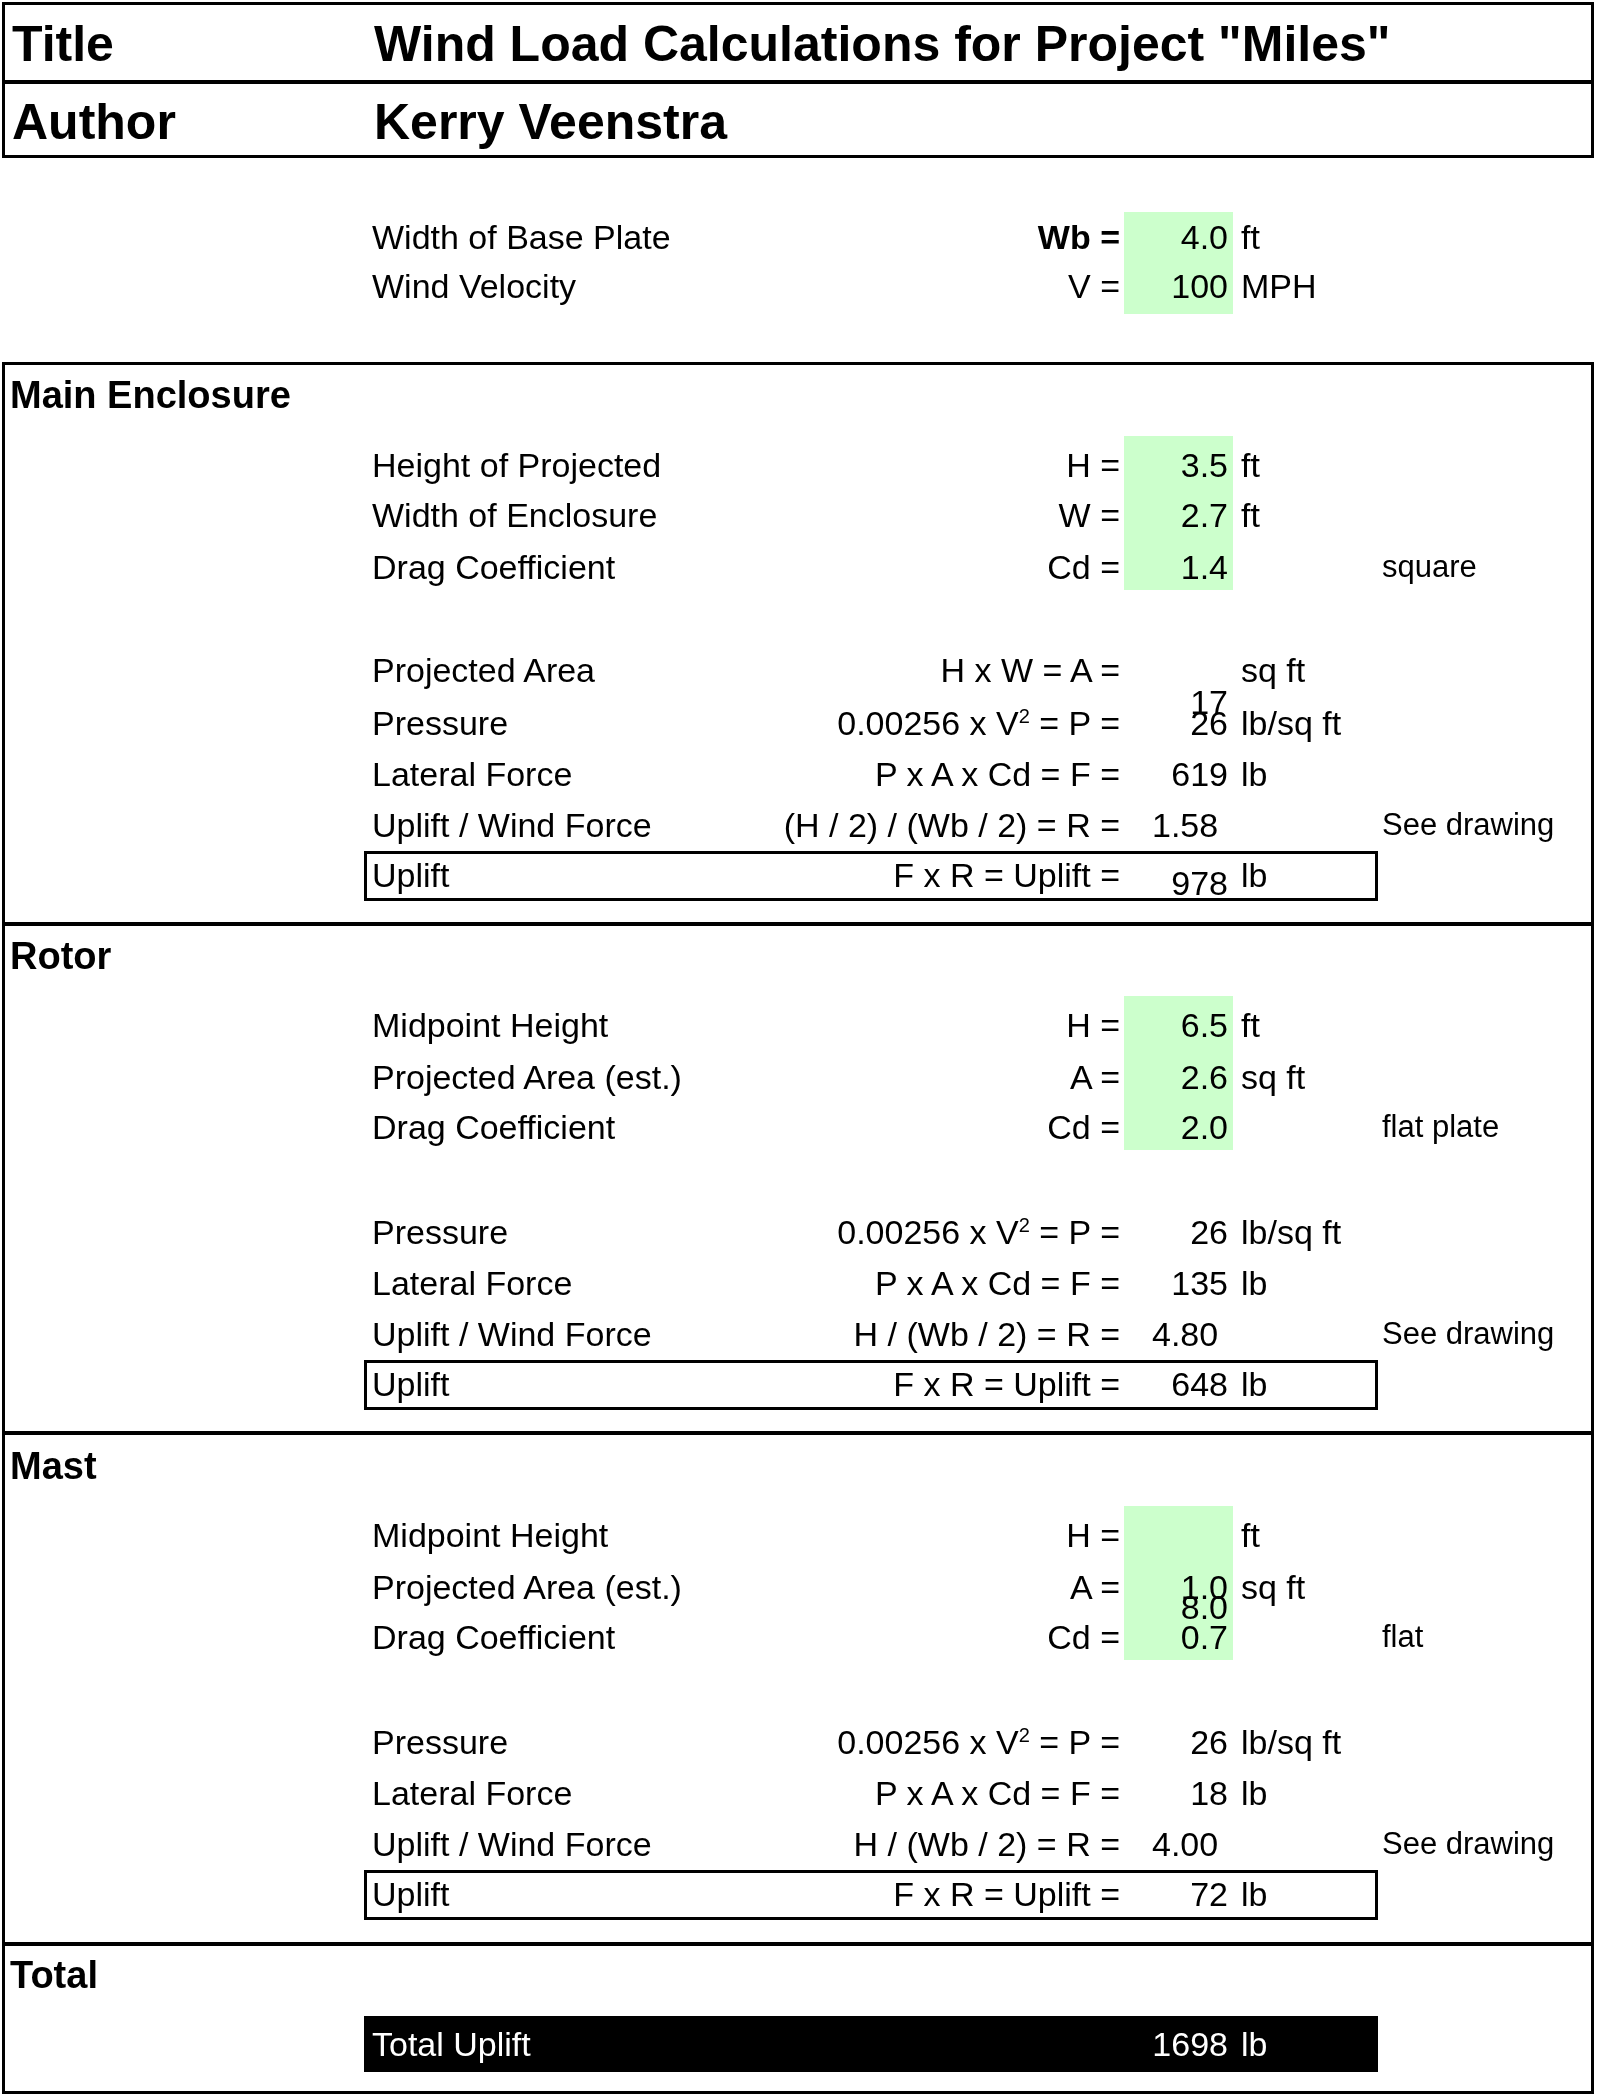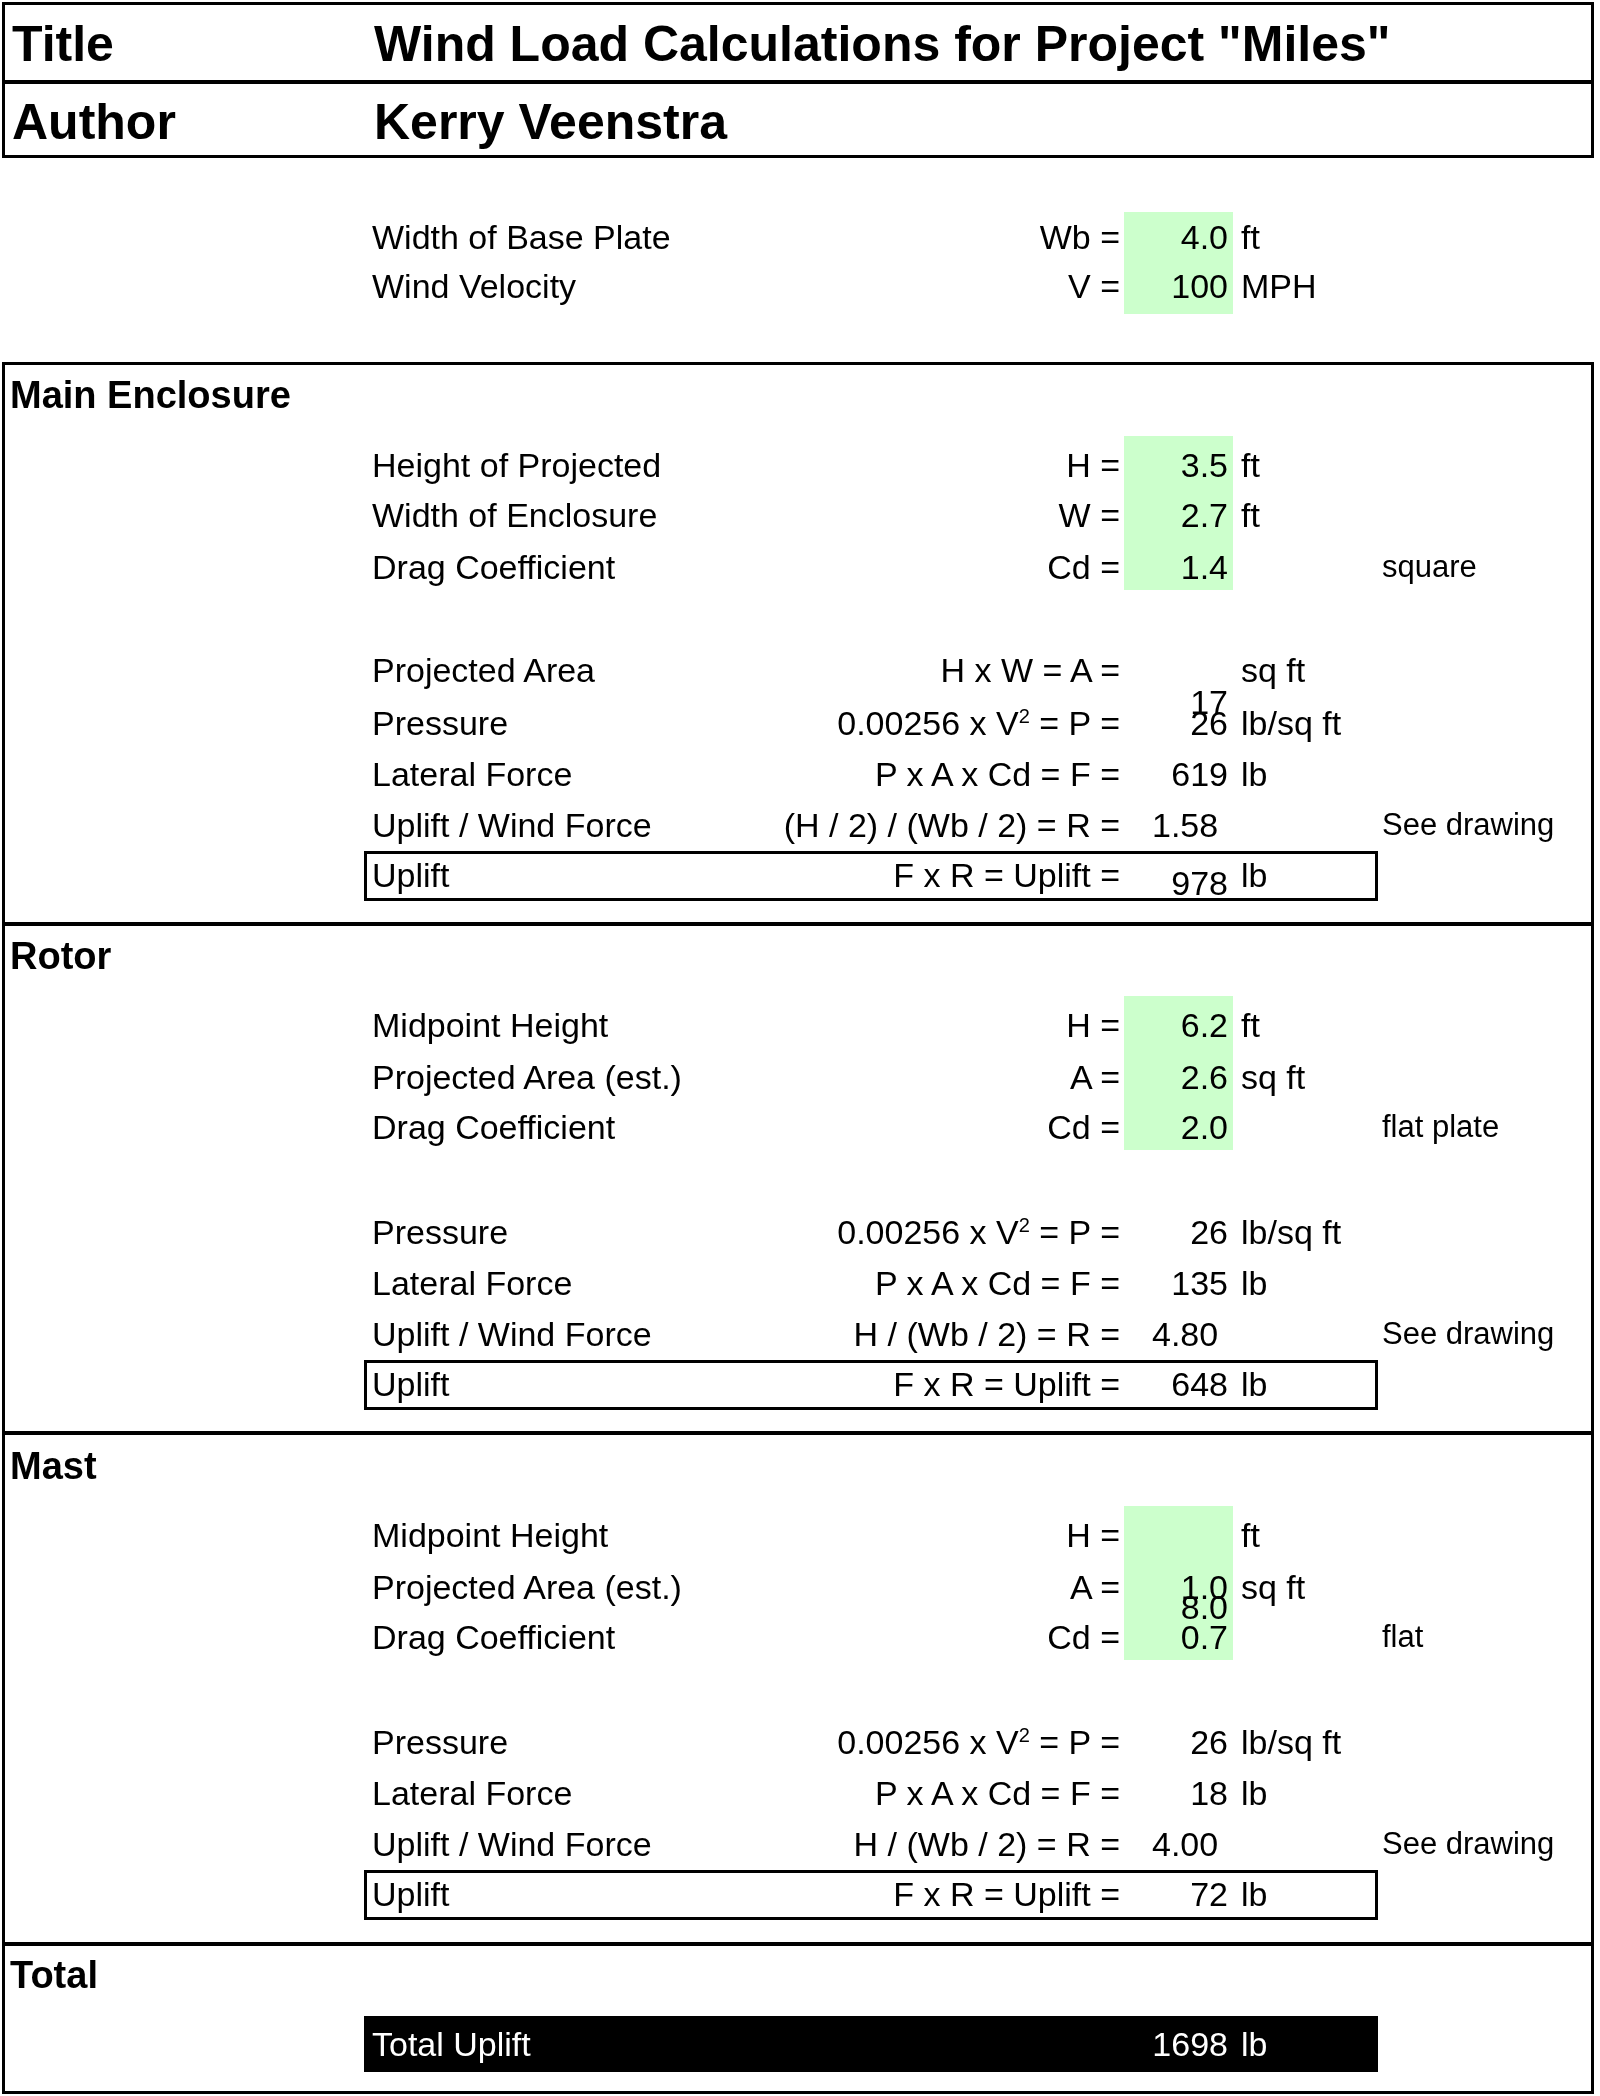--- a/index.html
+++ b/index.html
@@ -25,21 +25,21 @@
 
 <div class="hdrbox"></div>
 <div class="hdrsplit"></div>
 <div class="hdr" style="left:12px;top:14px;">Title</div>
 <div class="hdr" style="left:374px;top:14px;">Wind Load Calculations for Project "Miles"</div>
 <div class="hdr" style="left:12px;top:92px;">Author</div>
 <div class="hdr" style="left:374px;top:92px;">Kerry Veenstra</div>
 
 <div class="green" style="top:212px;height:102px;"></div>
 <div class="lbl" style="top:215px;">Width of Base Plate</div>
-<div class="eq" style="top:215px;">Wb =</div>
+<div class="eq" style="top:215px;font-weight:bold;">Wb =</div>
 <div class="val" style="top:215px;">4.0</div>
 <div class="unit" style="top:215px;">ft</div>
 <div class="lbl" style="top:264px;">Wind Velocity</div>
 <div class="eq" style="top:264px;">V =</div>
 <div class="val" style="top:264px;">100</div>
 <div class="unit" style="top:264px;">MPH</div>
 
 <div class="sect" style="top:362px;height:1732px;"></div>
 <div class="div" style="top:922px;"></div>
 <div class="div" style="top:1431px;"></div>
@@ -79,21 +79,21 @@
 <div class="upbox" style="top:851px;"></div>
 <div class="lbl" style="top:853px;">Uplift</div>
 <div class="eq" style="top:853px;">F x R = Uplift =</div>
 <div class="val" style="top:861px;">978</div>
 <div class="unit" style="top:853px;">lb</div>
 
 <div class="stitle" style="top:933px;">Rotor</div>
 <div class="green" style="top:996px;height:154px;"></div>
 <div class="lbl" style="top:1003px;">Midpoint Height</div>
 <div class="eq" style="top:1003px;">H =</div>
-<div class="val" style="top:1003px;">6.2</div>
+<div class="val" style="top:1003px;">6.5</div>
 <div class="unit" style="top:1003px;">ft</div>
 <div class="lbl" style="top:1055px;">Projected Area (est.)</div>
 <div class="eq" style="top:1055px;">A =</div>
 <div class="val" style="top:1055px;">2.6</div>
 <div class="unit" style="top:1055px;">sq ft</div>
 <div class="lbl" style="top:1105px;">Drag Coefficient</div>
 <div class="eq" style="top:1105px;">Cd =</div>
 <div class="val" style="top:1105px;">2.0</div>
 <div class="note" style="top:1105px;">flat plate</div>
 

